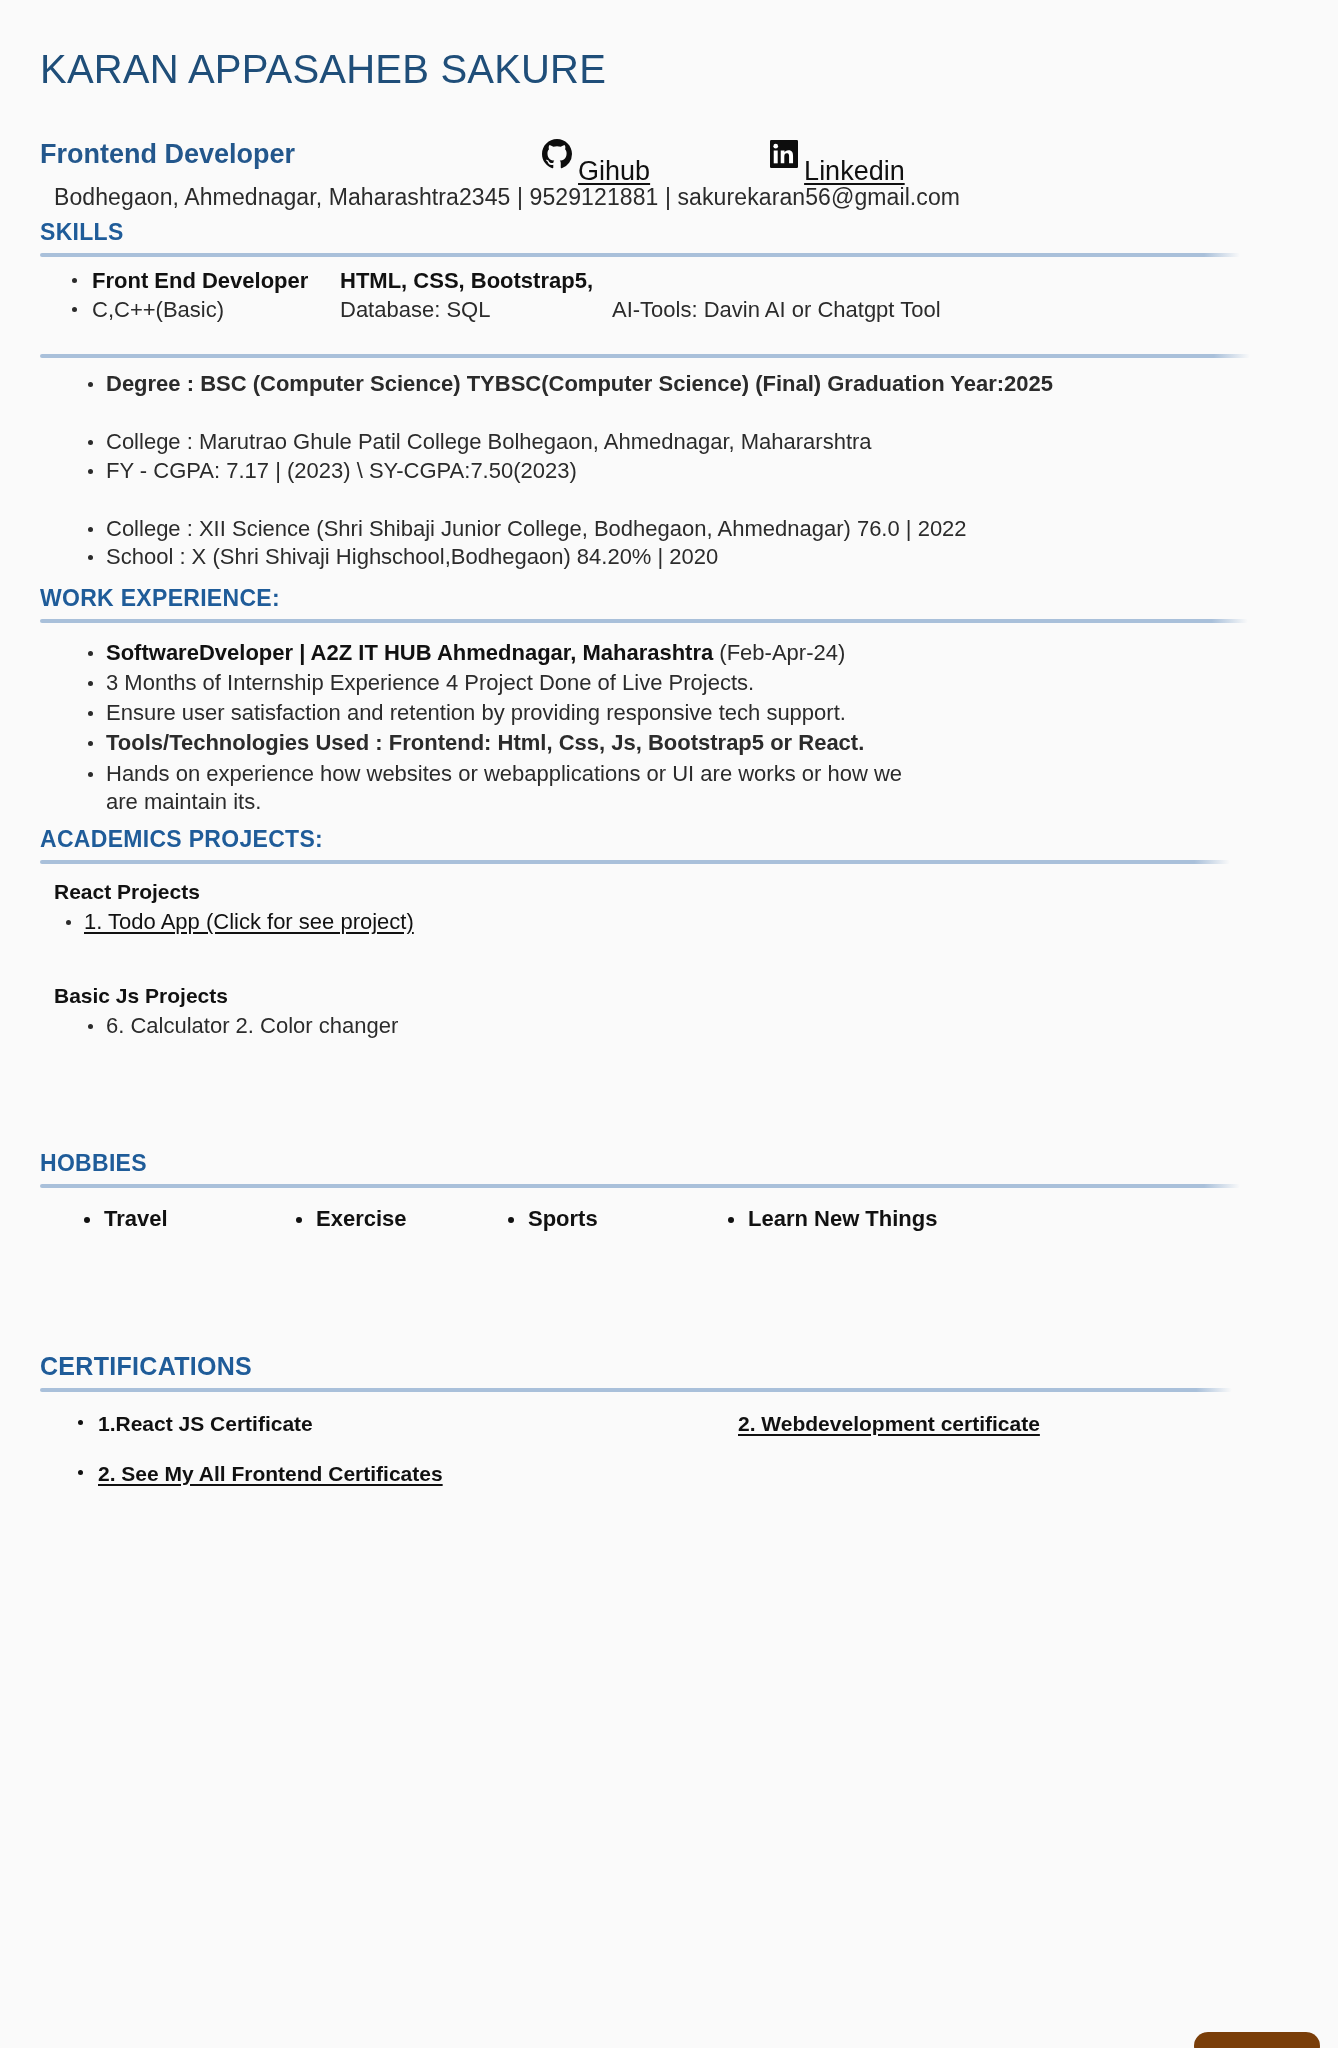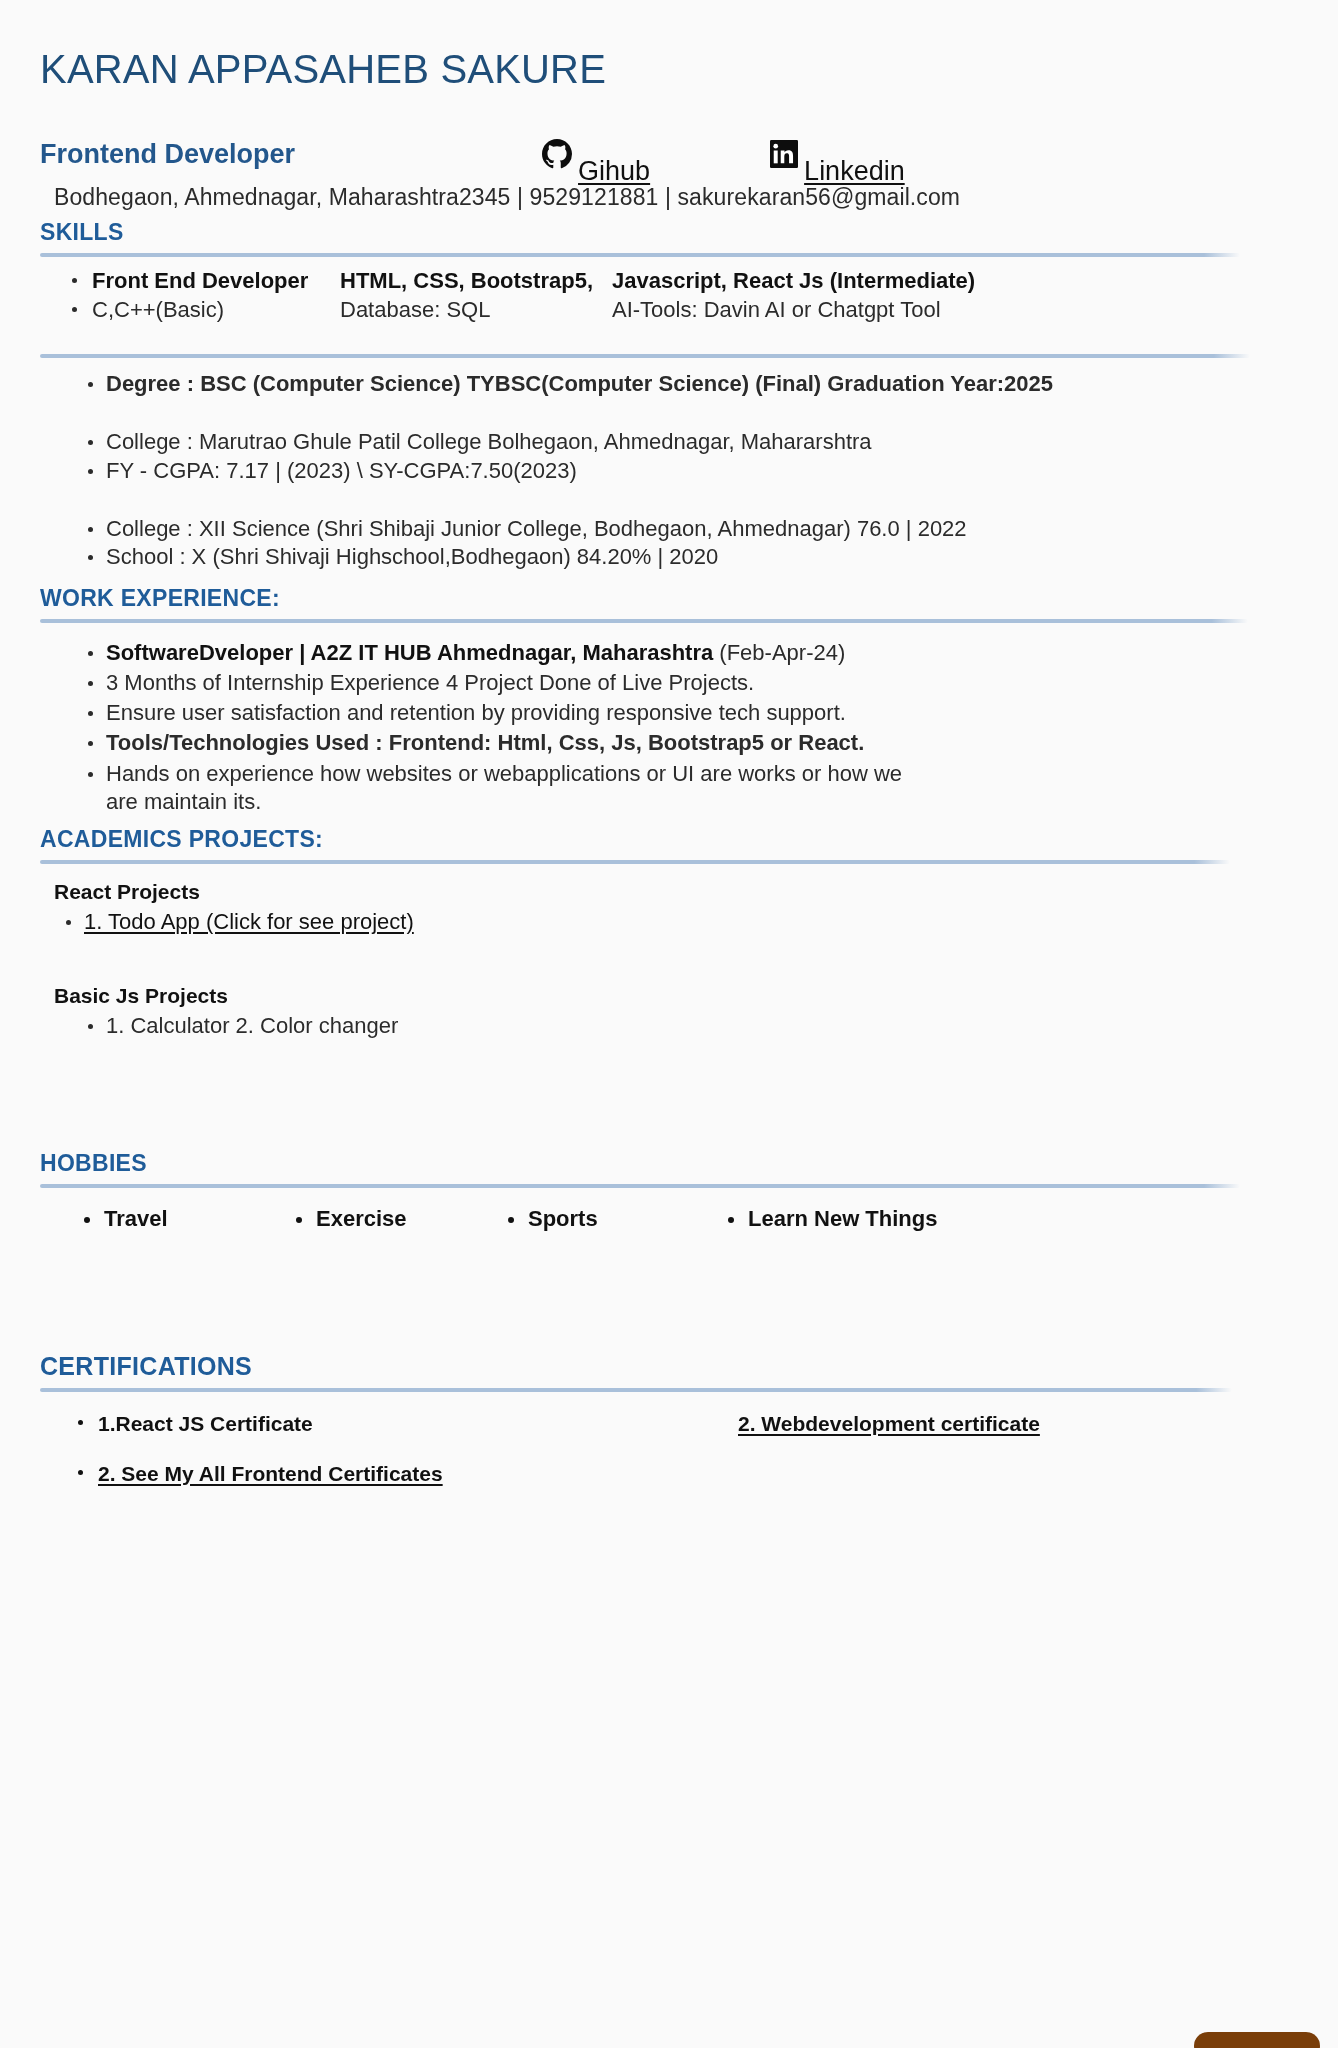--- a/index.html
+++ b/index.html
@@ -277,21 +277,20 @@
 
   <div class="contact-line">Bodhegaon, Ahmednagar, Maharashtra2345 | 9529121881  | sakurekaran56@gmail.com</div>
 
   <div class="section" style="margin-top:8px;">
     <div class="section-heading">SKILLS</div>
     <div class="rule wide"></div>
     <div class="skills-body">
       <div class="skill-row r1">
         <span class="c1">Front End Developer</span>
         <span class="c2">HTML, CSS, Bootstrap5,</span>
-        <span class="c3">Javascript, React Js (Intermediate)</span>
       </div>
       <div class="skill-row r2">
         <span class="c1">C,C++(Basic)</span>
         <span class="c2">Database: SQL</span>
         <span class="c3">AI-Tools: Davin AI or Chatgpt Tool</span>
       </div>
     </div>
   </div>
 
   <div class="section" style="margin-top:30px;">
@@ -334,21 +333,21 @@
     <div class="rule" style="width:1190px;"></div>
     <div class="proj-body">
       <div class="proj-subhead" style="margin-top:16px;">React Projects</div>
       <ul class="res proj-list">
         <li>
           <a class="proj-link" href="#">1. Todo App (Click for see project)</a>
         </li>
       </ul>
       <div class="proj-subhead" style="margin-top:48px;">Basic Js  Projects</div>
       <ul class="res" style="padding-left:22px;margin-top:4px;">
-        <li>1.  Calculator   2. Color changer</li>
+        <li>6.  Calculator   2. Color changer</li>
       </ul>
     </div>
   </div>
 
   <div class="section" style="margin-top:110px;">
     <div class="section-heading">HOBBIES</div>
     <div class="rule" style="width:1200px;"></div>
     <div class="hobbies-body">
       <div class="hobby h1">Travel</div>
       <div class="hobby h2">Exercise</div>

